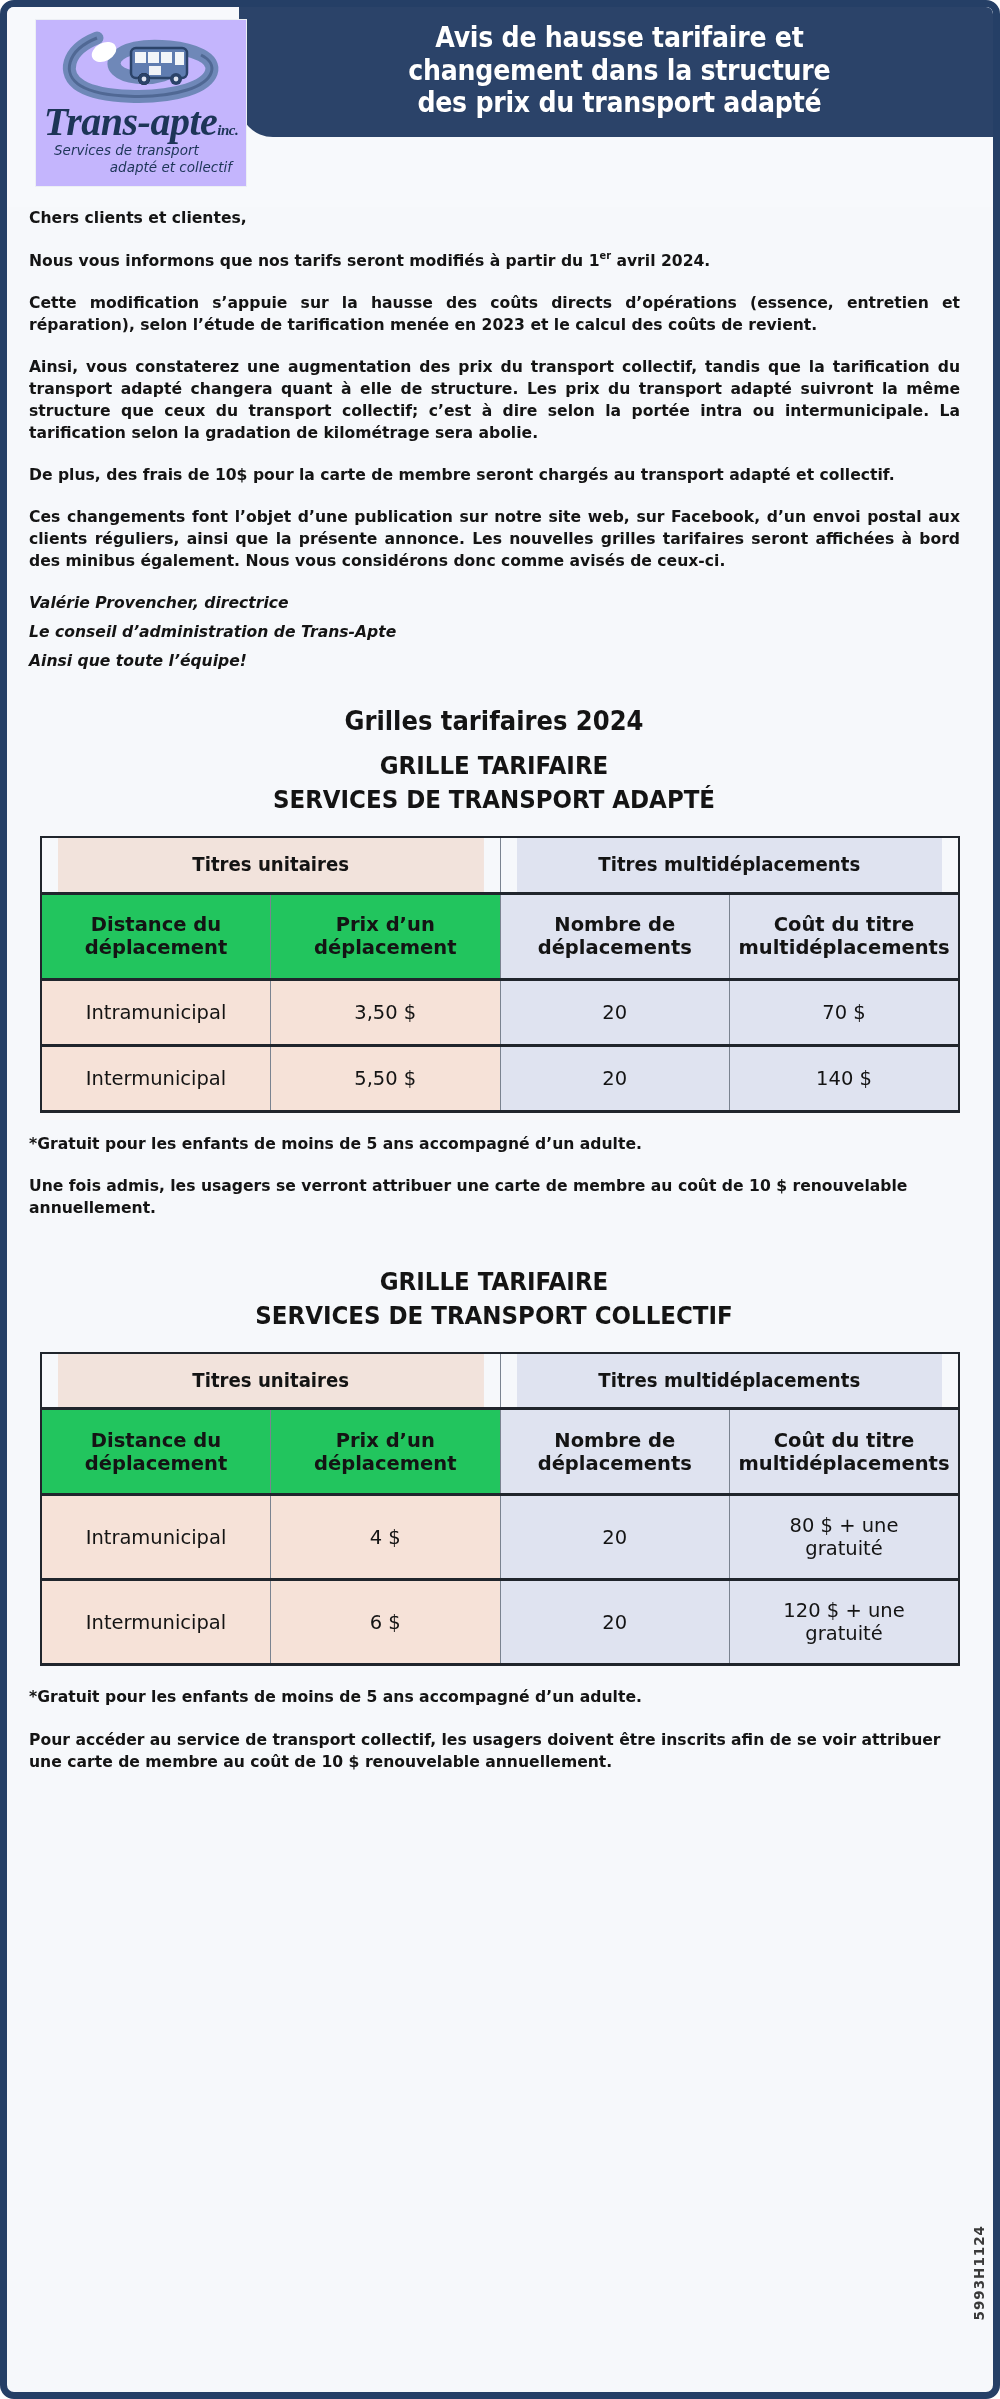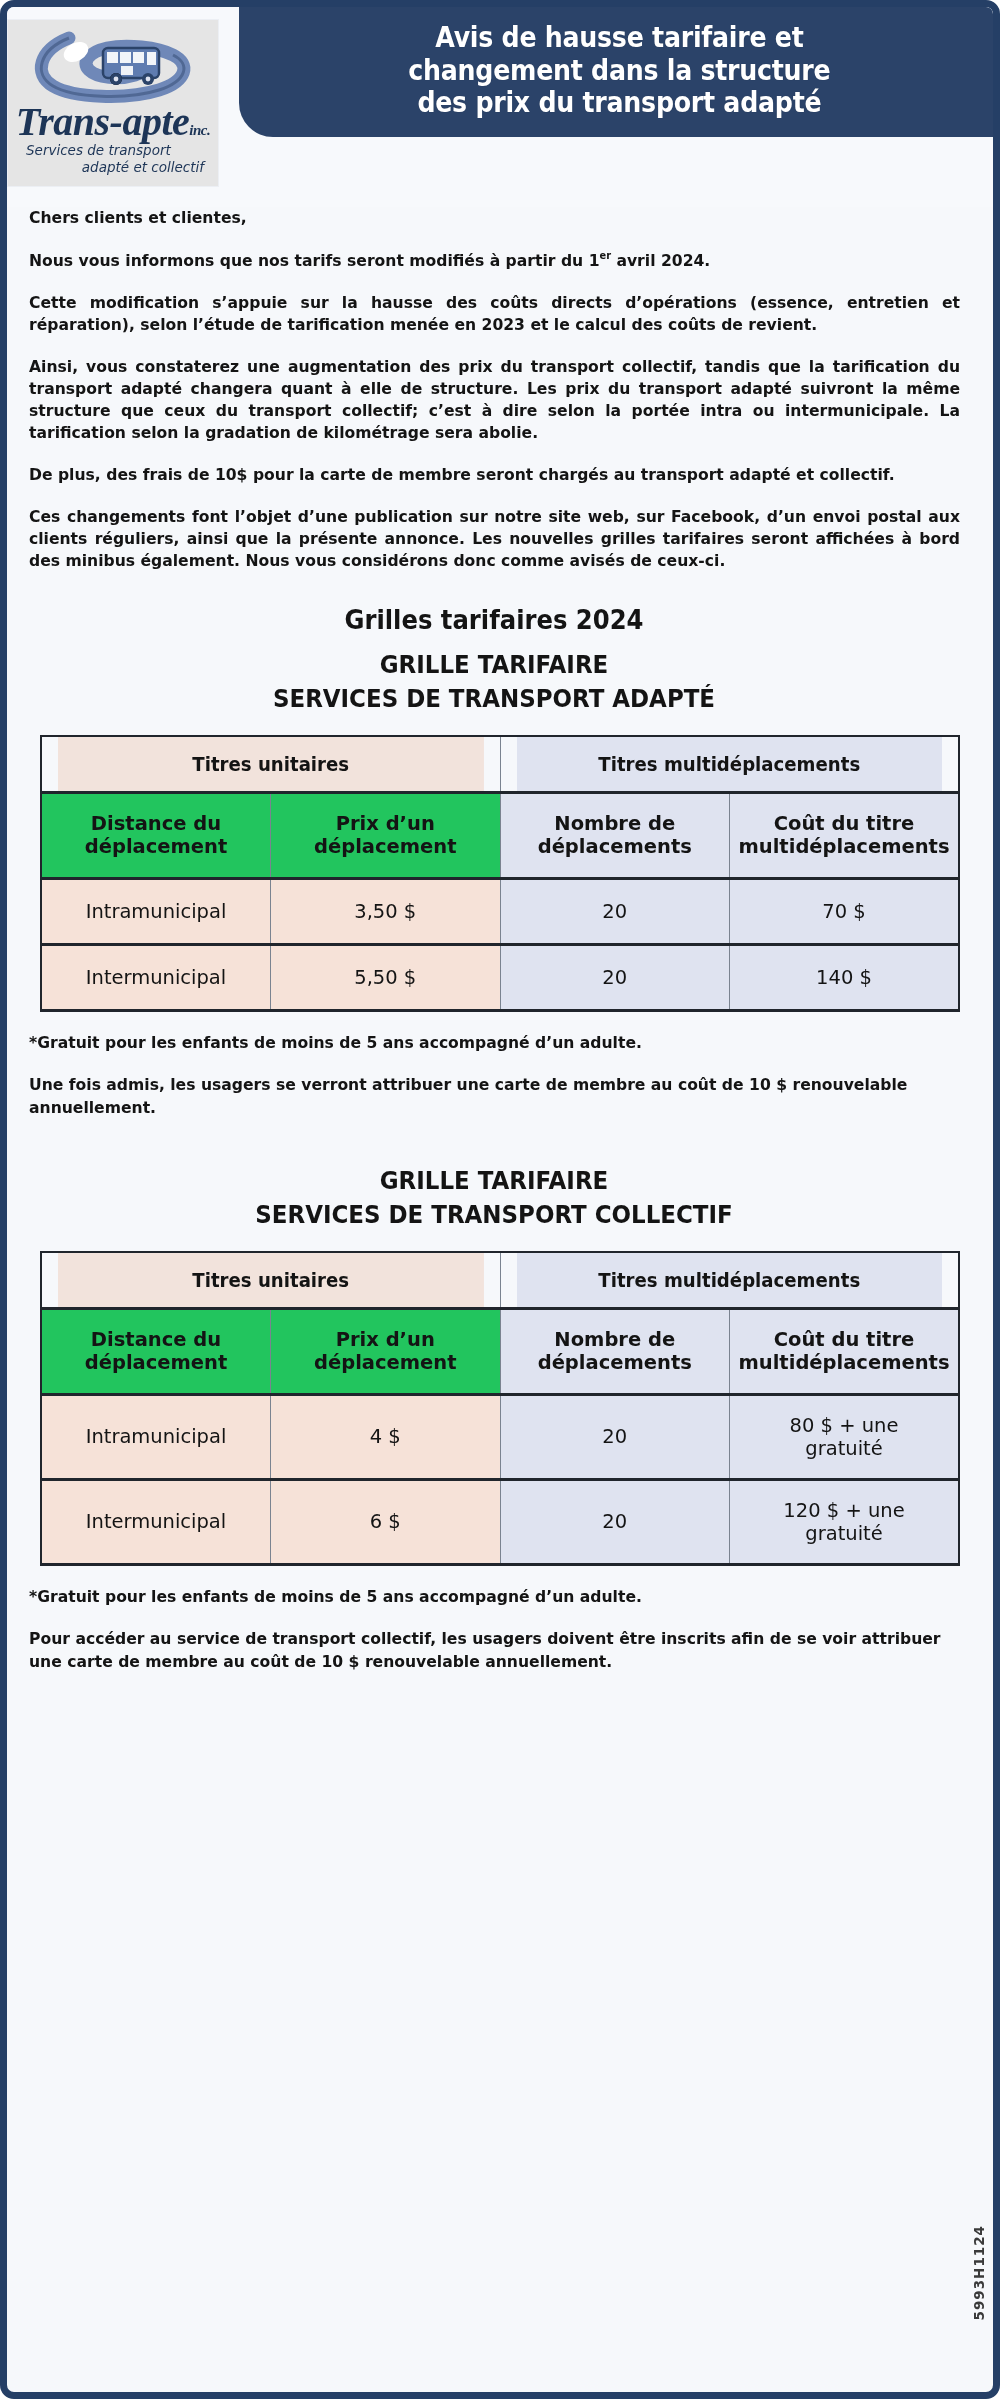--- a/index.html
+++ b/index.html
@@ -52,25 +52,25 @@
     letter-spacing: -0.3px;
     font-family: "DejaVu Sans", sans-serif;
     transform: scaleX(0.92);
     transform-origin: center;
     text-shadow: 0 0 1px rgba(0,0,0,0.25);
   }
 
   
   .logo-box {
     position: absolute;
-    left: 0;
+    left: 28px;
     top: 12px;
     width: 212px;
     height: 168px;
-    background: #e5e5e5;
+    background: #c4b5fd;
     border: 1px solid #eceff4;
     display: flex;
     flex-direction: column;
     align-items: center;
     justify-content: flex-start;
     overflow: hidden;
   }
   .logo-art { position: relative; width: 165px; height: 78px; margin-top: 8px; }
   .logo-word {
     font-family: "Liberation Serif", serif;
@@ -289,20 +289,25 @@
     <p class="para nojust"><span>Nous vous informons que nos tarifs seront modifiés à partir du 1</span><sup>er</sup><span> avril 2024.</span></p>
 
     <p class="para">Cette modification s’appuie sur la hausse des coûts directs d’opérations (essence, entretien et réparation), selon l’étude de tarification menée en 2023 et le calcul des coûts de revient.</p>
 
     <p class="para">Ainsi, vous constaterez une augmentation des prix du transport collectif, tandis que la tarification du transport adapté changera quant à elle de structure. Les prix du transport adapté suivront la même structure que ceux du transport collectif; c’est à dire selon la portée intra ou intermunicipale. La tarification selon la gradation de kilométrage sera abolie.</p>
 
     <p class="para">De plus, des frais de 10$ pour la carte de membre seront chargés au transport adapté et collectif.</p>
 
     <p class="para">Ces changements font l’objet d’une publication sur notre site web, sur Facebook, d’un envoi postal aux clients réguliers, ainsi que la présente annonce. Les nouvelles grilles tarifaires seront affichées à bord des minibus également. Nous vous considérons donc comme avisés de ceux-ci.</p>
 
+    <div>
+      <div class="signature">Valérie Provencher, directrice</div>
+      <div class="signature">Le conseil d’administration de Trans-Apte</div>
+      <div class="signature">Ainsi que toute l’équipe!</div>
+    </div>
 
     <div class="h-grilles">Grilles tarifaires 2024</div>
 
     <div class="h-grille-tarifaire">GRILLE TARIFAIRE</div>
     <div class="h-service">SERVICES DE TRANSPORT ADAPTÉ</div>
   </div>
 
   <table class="tbl">
     <tbody>
       <tr>

